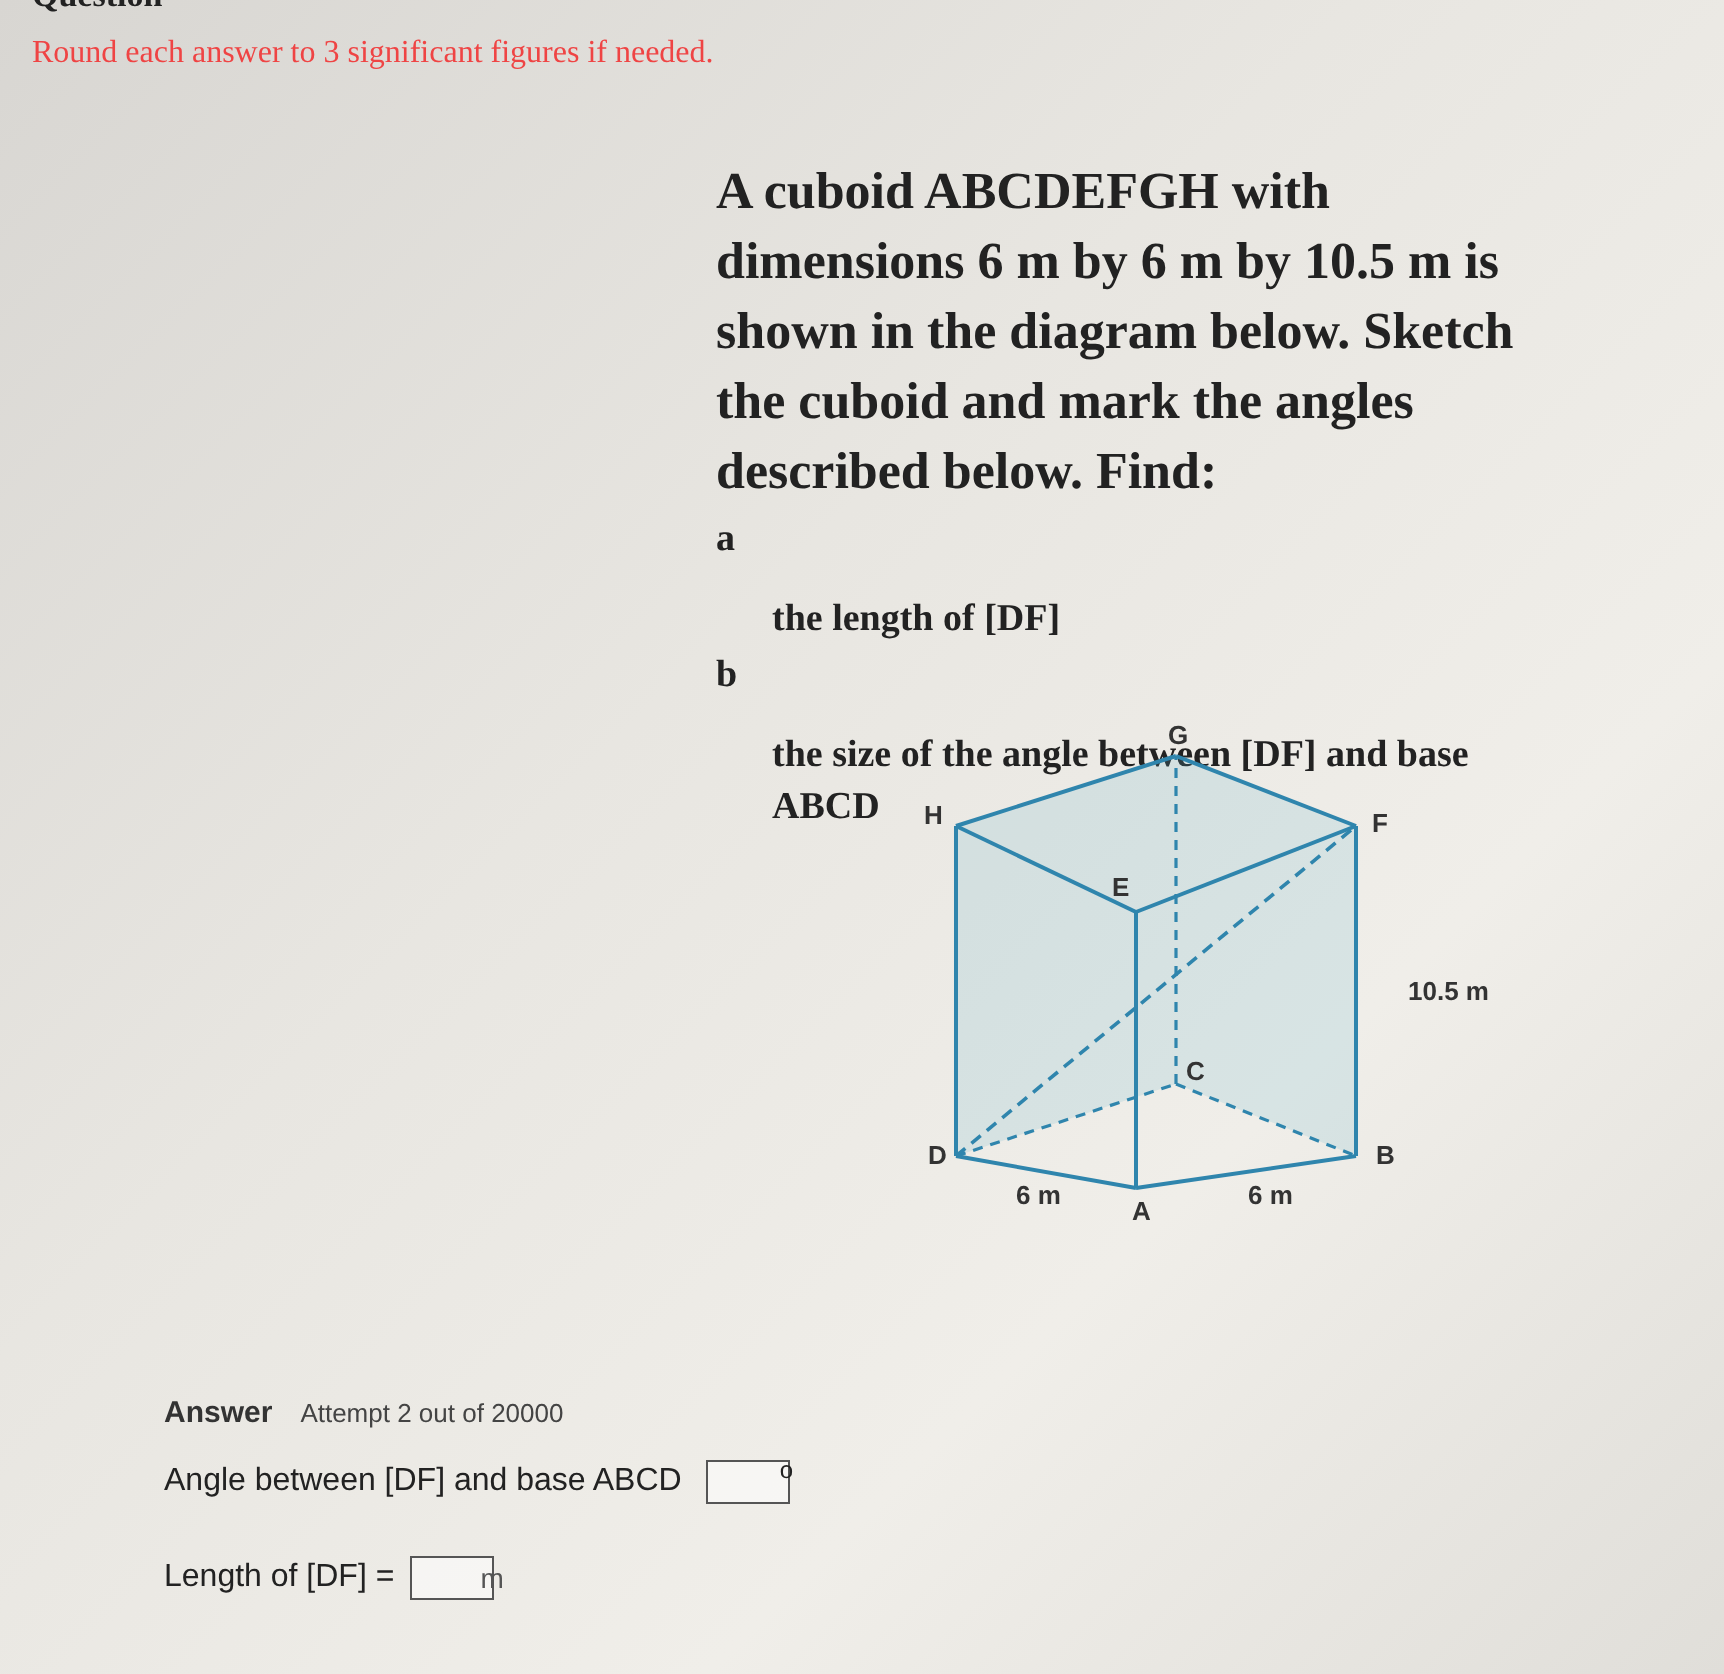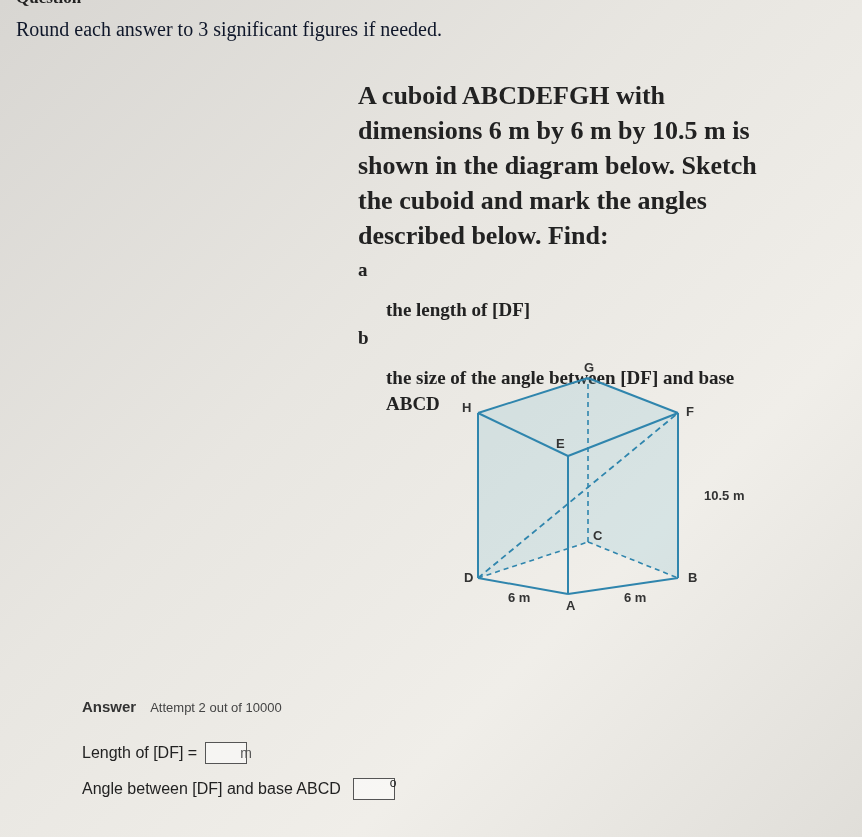--- a/index.html
+++ b/index.html
@@ -21,22 +21,22 @@
       left: 16px;
       top: -12px;
       font-weight: 700;
       font-size: 17px;
       color: #222;
     }
     .instruction {
       position: absolute;
       left: 16px;
       top: 18px;
-      font-size: 20px;
-      color: #0f172a;
+      font-size: 16px;
+      color: #ef4444;
     }
     .problem-block {
       position: absolute;
       left: 358px;
       top: 78px;
       width: 432px;
       font-family: "Georgia", "Times New Roman", serif;
       color: #222;
       font-weight: 600;
     }
@@ -197,28 +197,28 @@
     <text class="svg-label" x="146" y="24">G</text>
 
     <text class="svg-dim" x="70" y="254">6 m</text>
     <text class="svg-dim" x="186" y="254">6 m</text>
     <text class="svg-dim" x="266" y="152">10.5 m</text>
   </svg>
 </div>
 
 <div class="answer-section">
   <span class="answer-label">Answer</span>
-  <span class="attempt">Attempt 2 out of 10000</span>
+  <span class="attempt">Attempt 2 out of 20000</span>
+
+  <div class="answer-row" style="margin-top:14px;">
+    <span>Angle between [DF] and base ABCD</span>
+    <span style="width:8px;"></span>
+    <span class="input-box input-med"></span>
+    <span class="deg-sym">o</span>
+  </div>
 
   <div class="answer-row">
     <span>Length of [DF] =</span>
     <span style="width:4px;"></span>
     <span class="input-box input-small"></span>
     <span class="unit">m</span>
   </div>
-
-  <div class="answer-row" style="margin-top:14px;">
-    <span>Angle between [DF] and base ABCD</span>
-    <span style="width:8px;"></span>
-    <span class="input-box input-med"></span>
-    <span class="deg-sym">o</span>
-  </div>
 </div>
 
 </body></html>

